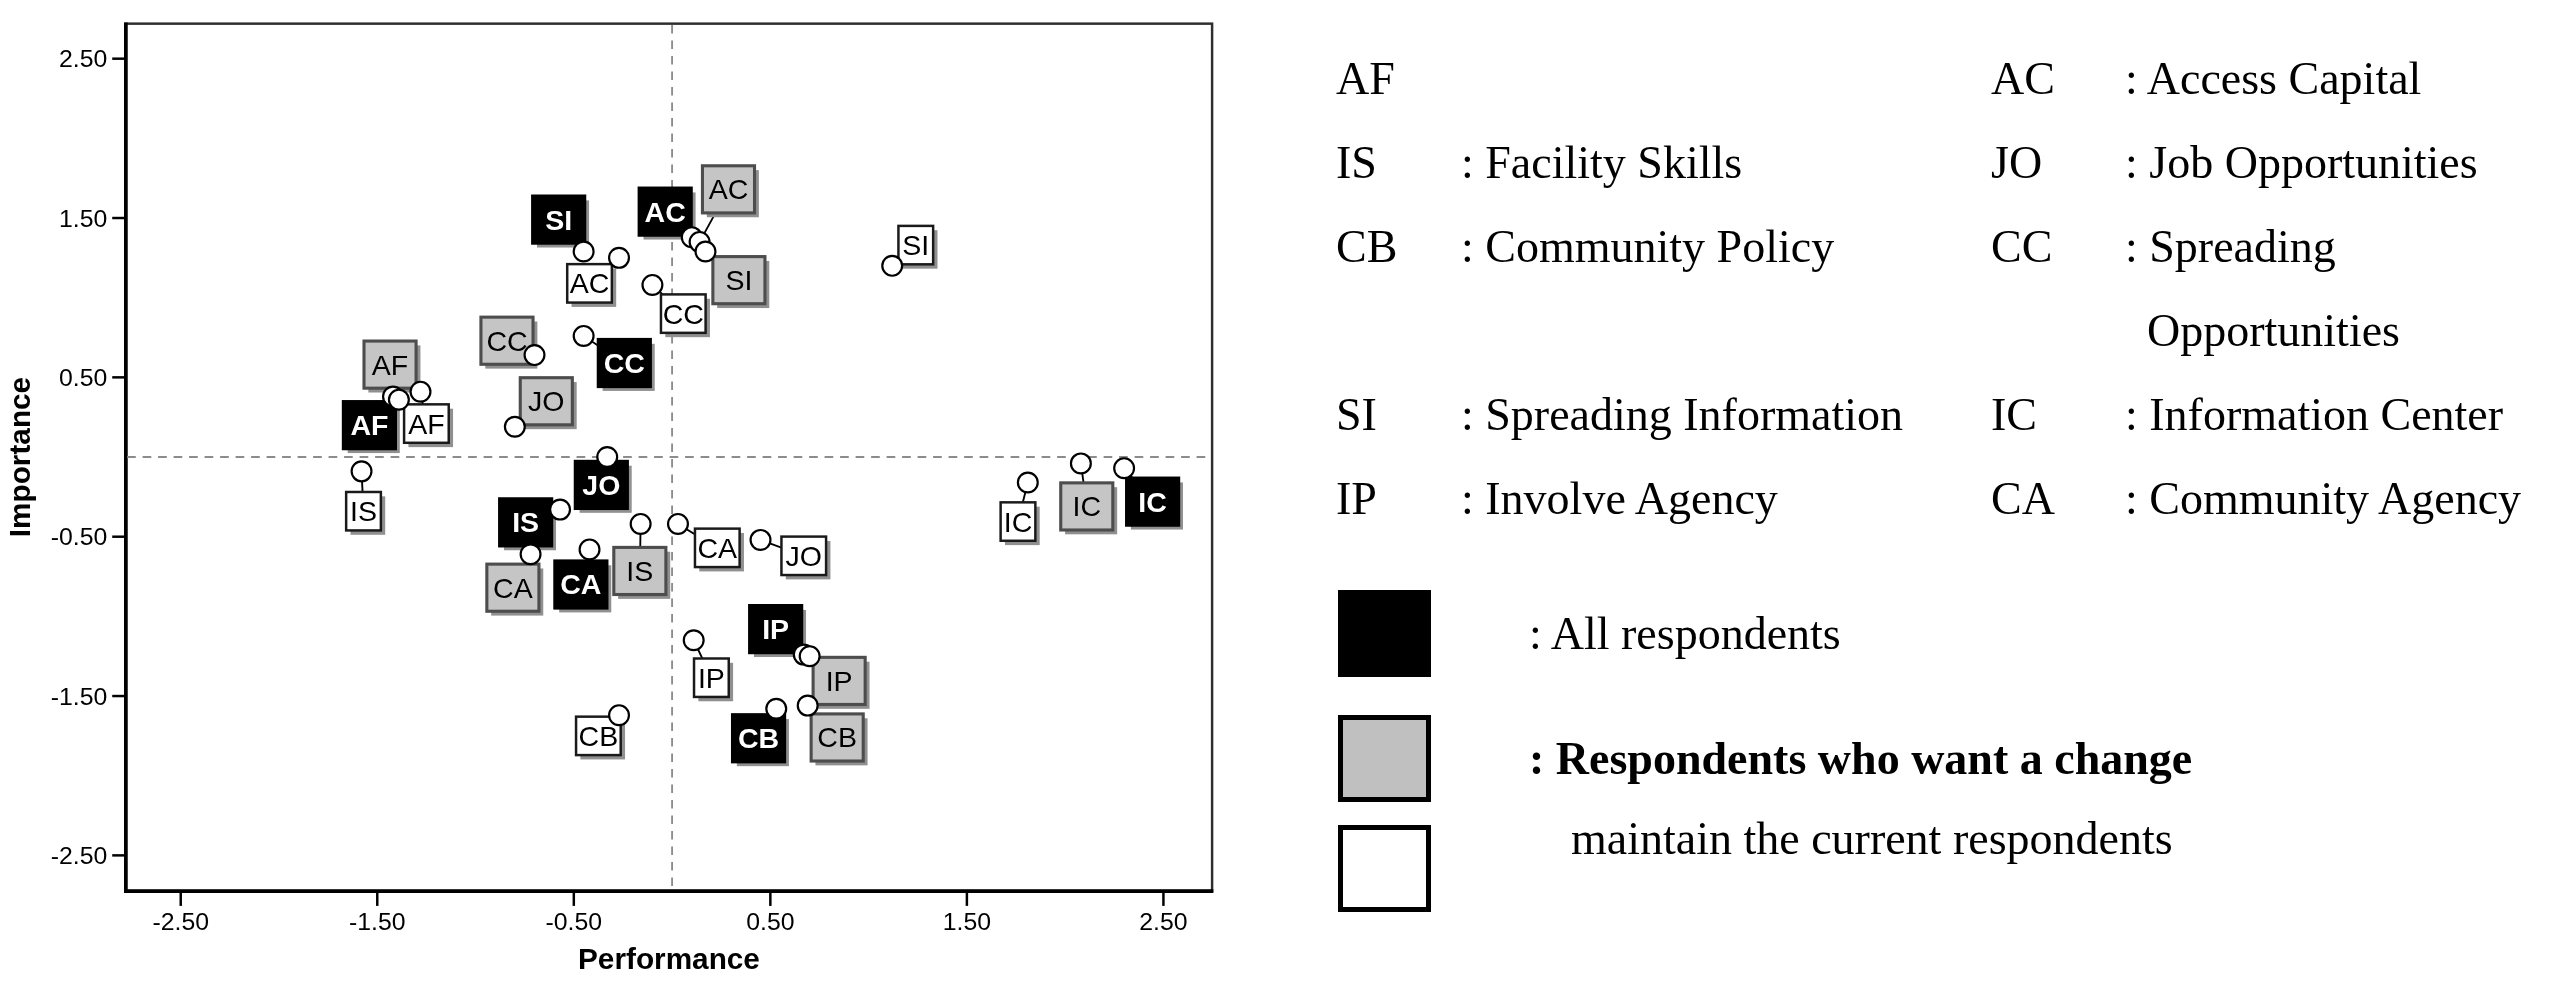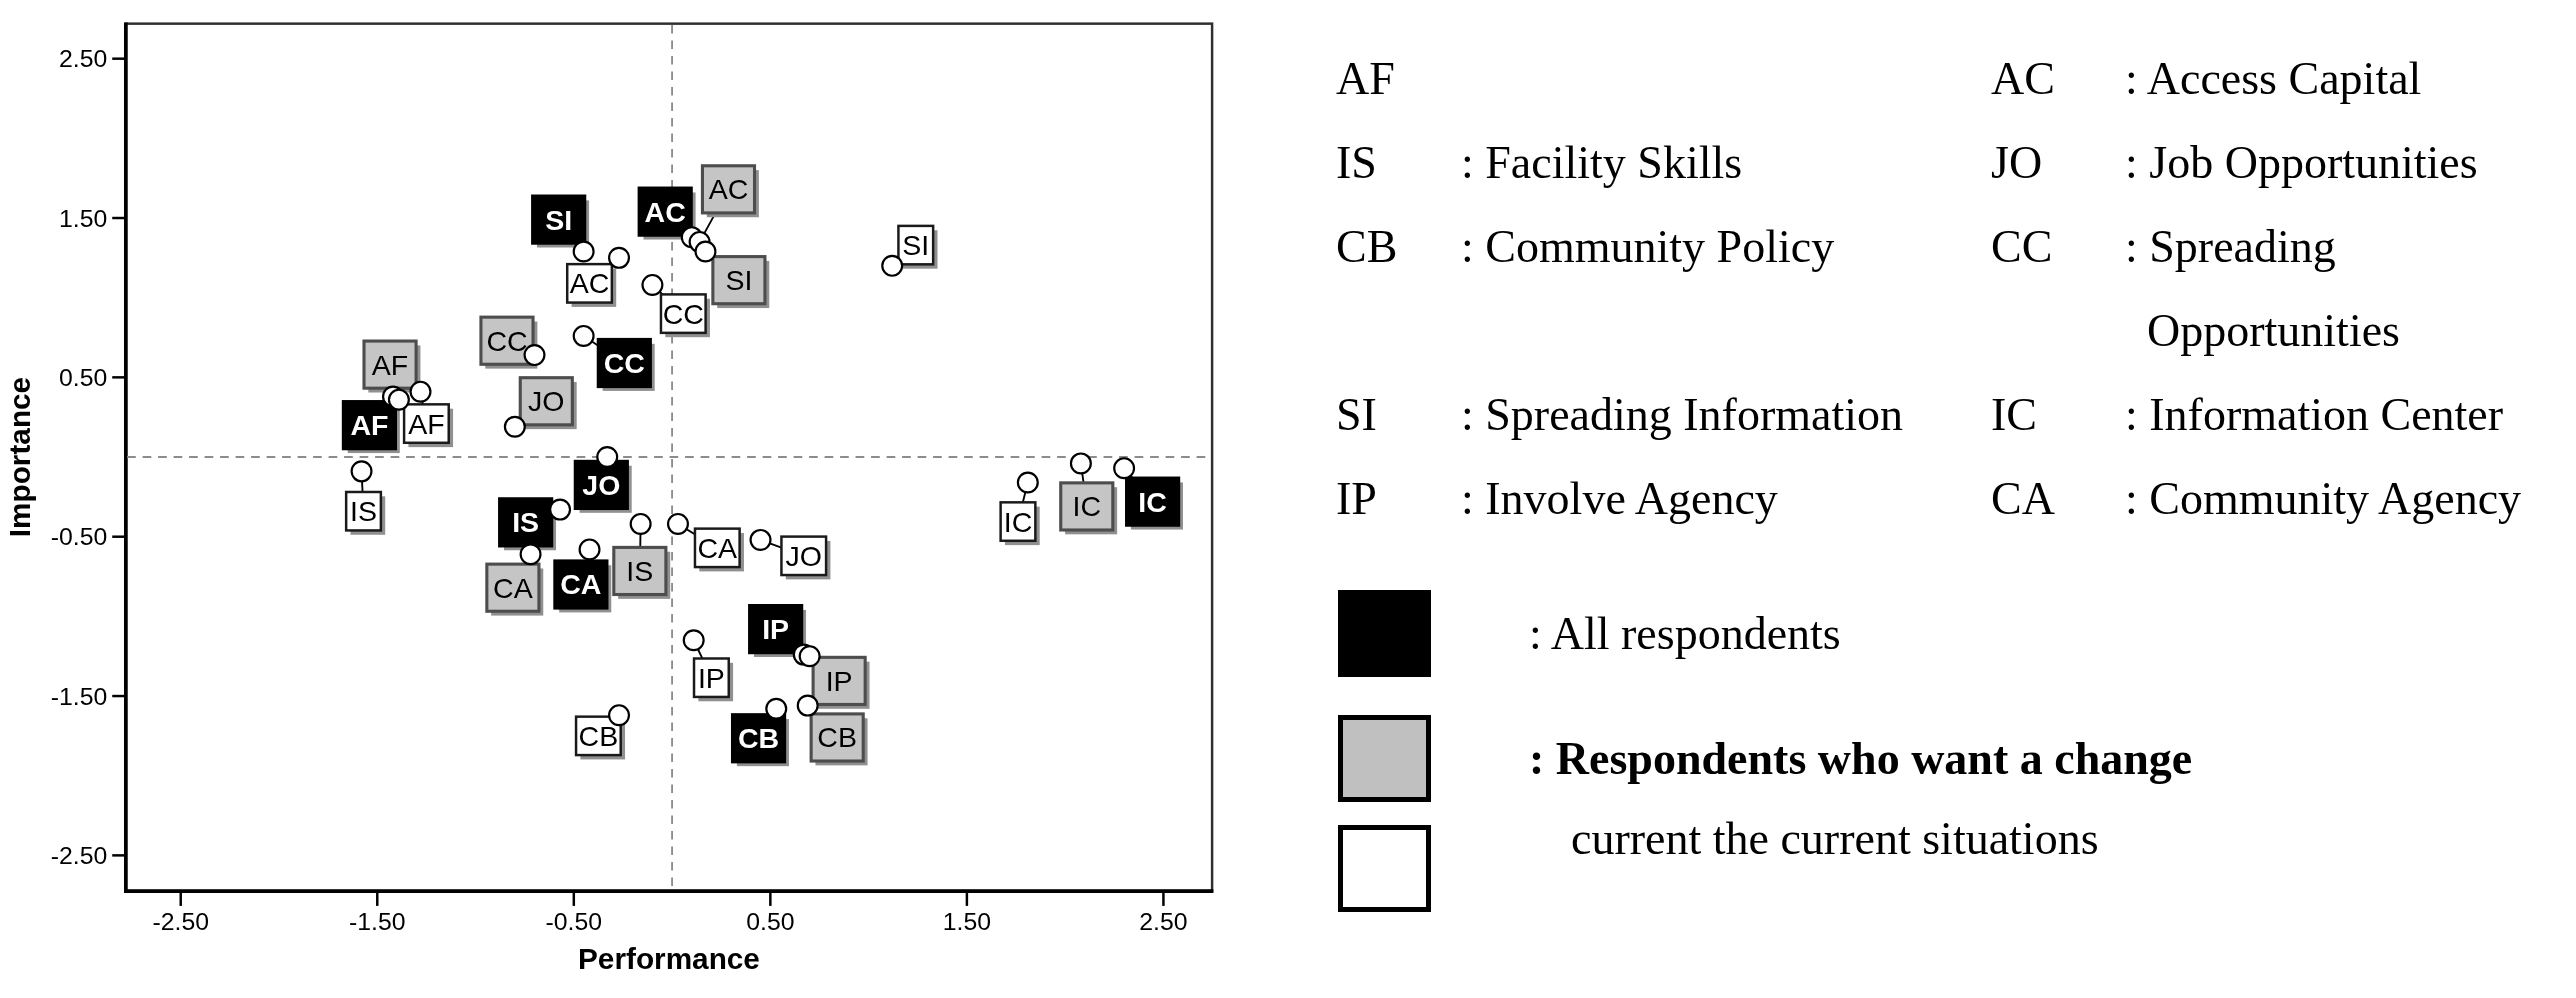--- a/index.html
+++ b/index.html
@@ -335,19 +335,19 @@
       </div>
       <div class="key-item">
         <div class="key-swatch gray"></div>
         <div class="key-text">
           <div>: Respondents who want a change</div>
         </div>
       </div>
       <div class="key-item">
         <div class="key-swatch white"></div>
         <div class="key-text">
-          <div class="key-line2">current the current situations</div>
+          <div class="key-line2">maintain the current respondents</div>
         </div>
       </div>
     </div>
 
 </div>
 
 
 </body></html>

